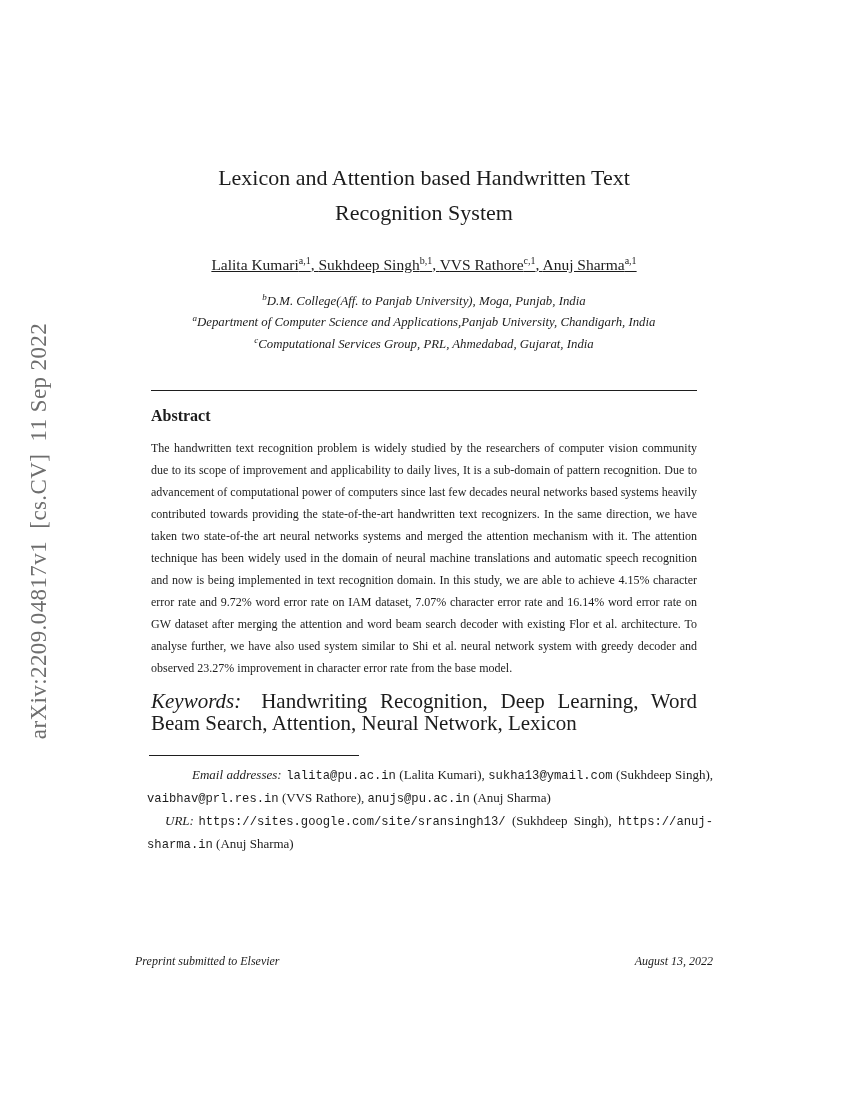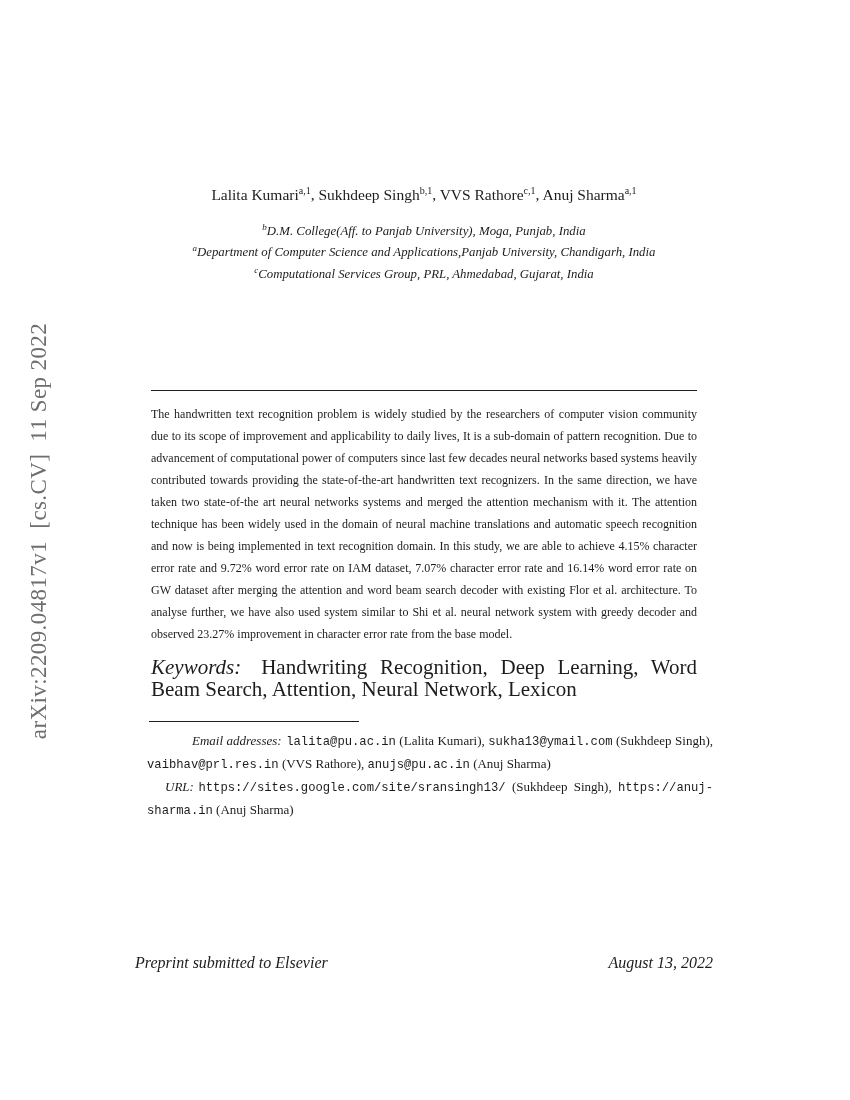--- a/index.html
+++ b/index.html
@@ -34,20 +34,21 @@
   .title {
     font-size: 22px;
     font-weight: 400;
     line-height: 35px;
     max-width: 500px;
     margin: 0 auto;
   }
   .authors {
     margin-top: 25px;
     font-size: 15.5px;
+    text-decoration: underline;
   }
   .authors sup { font-size: 10px; }
   .affils {
     margin-top: 15px;
     font-style: italic;
     font-size: 12.8px;
     line-height: 17px;
   }
   .affils sup { font-size: 9px; }
 
@@ -95,44 +96,46 @@
   .fn-label { font-style: italic; margin-right: 0.35em; }
   .mono { font-family: "Liberation Mono", monospace; font-size: 12.2px; }
 
   .pagefooter {
     position: absolute;
     top: 954px; left: 135px;
     width: 578px;
     display: flex;
     justify-content: space-between;
     font-style: italic;
-    font-size: 16px;
+    font-size: 12px;
   }
 </style>
 </head>
 <body>
 
 <div class="page">
 
   <div class="watermark"><span>arXiv:2209.04817v1  [cs.CV]  11 Sep 2022</span></div>
 
   <div class="front">
+    <h1 class="title">Lexicon and Attention based Handwritten Text Recognition System</h1>
 
     <p class="authors"><span><span>Lalita Kumari</span><sup>a,1</sup><span>, </span></span><span><span>Sukhdeep Singh</span><sup>b,1</sup><span>, </span></span><span><span>VVS Rathore</span><sup>c,1</sup><span>, </span></span><span><span>Anuj Sharma</span><sup>a,1</sup><span></span></span></p>
 
     <div class="affils">
       <div><sup>b</sup><span>D.M. College(Aff. to Panjab University), Moga, Punjab, India</span></div>
       <div><sup>a</sup><span>Department of Computer Science and Applications,Panjab University, Chandigarh, India</span></div>
       <div><sup>c</sup><span>Computational Services Group, PRL, Ahmedabad, Gujarat, India</span></div>
     </div>
   </div>
 
   <div class="bodycol">
     <div class="abstract-block">
       <hr class="top-rule">
+      <h2 class="abstract-heading">Abstract</h2>
       <p class="abstract-text">The handwritten text recognition problem is widely studied by the researchers of computer vision community due to its scope of improvement and applicability to daily lives, It is a sub-domain of pattern recognition. Due to advancement of computational power of computers since last few decades neural networks based systems heavily contributed towards providing the state-of-the-art handwritten text recognizers. In the same direction, we have taken two state-of-the art neural networks systems and merged the attention mechanism with it. The attention technique has been widely used in the domain of neural machine translations and automatic speech recognition and now is being implemented in text recognition domain. In this study, we are able to achieve 4.15% character error rate and 9.72% word error rate on IAM dataset, 7.07% character error rate and 16.14% word error rate on GW dataset after merging the attention and word beam search decoder with existing Flor et al. architecture. To analyse further, we have also used system similar to Shi et al. neural network system with greedy decoder and observed 23.27% improvement in character error rate from the base model.</p>
       <p class="keywords"><span class="kw-label">Keywords:</span><span>Handwriting Recognition, Deep Learning, Word Beam Search, Attention, Neural Network, Lexicon</span></p>
     </div>
 
     <div class="footnote fn">
       <hr class="fn-rule">
       <p class="fn-email"><span class="fn-label">Email addresses:</span><span class="mono">lalita@pu.ac.in</span><span> (Lalita Kumari), </span><span class="mono">sukha13@ymail.com</span><span> (Sukhdeep Singh), </span><span class="mono">vaibhav@prl.res.in</span><span> (VVS Rathore), </span><span class="mono">anujs@pu.ac.in</span><span> (Anuj Sharma)</span></p>
       <p class="fn-url"><span class="fn-label">URL:</span><span class="mono">https://sites.google.com/site/sransingh13/</span><span> (Sukhdeep Singh), </span><span class="mono">https://anuj-sharma.in</span><span> (Anuj Sharma)</span></p>
     </div>
   </div>

